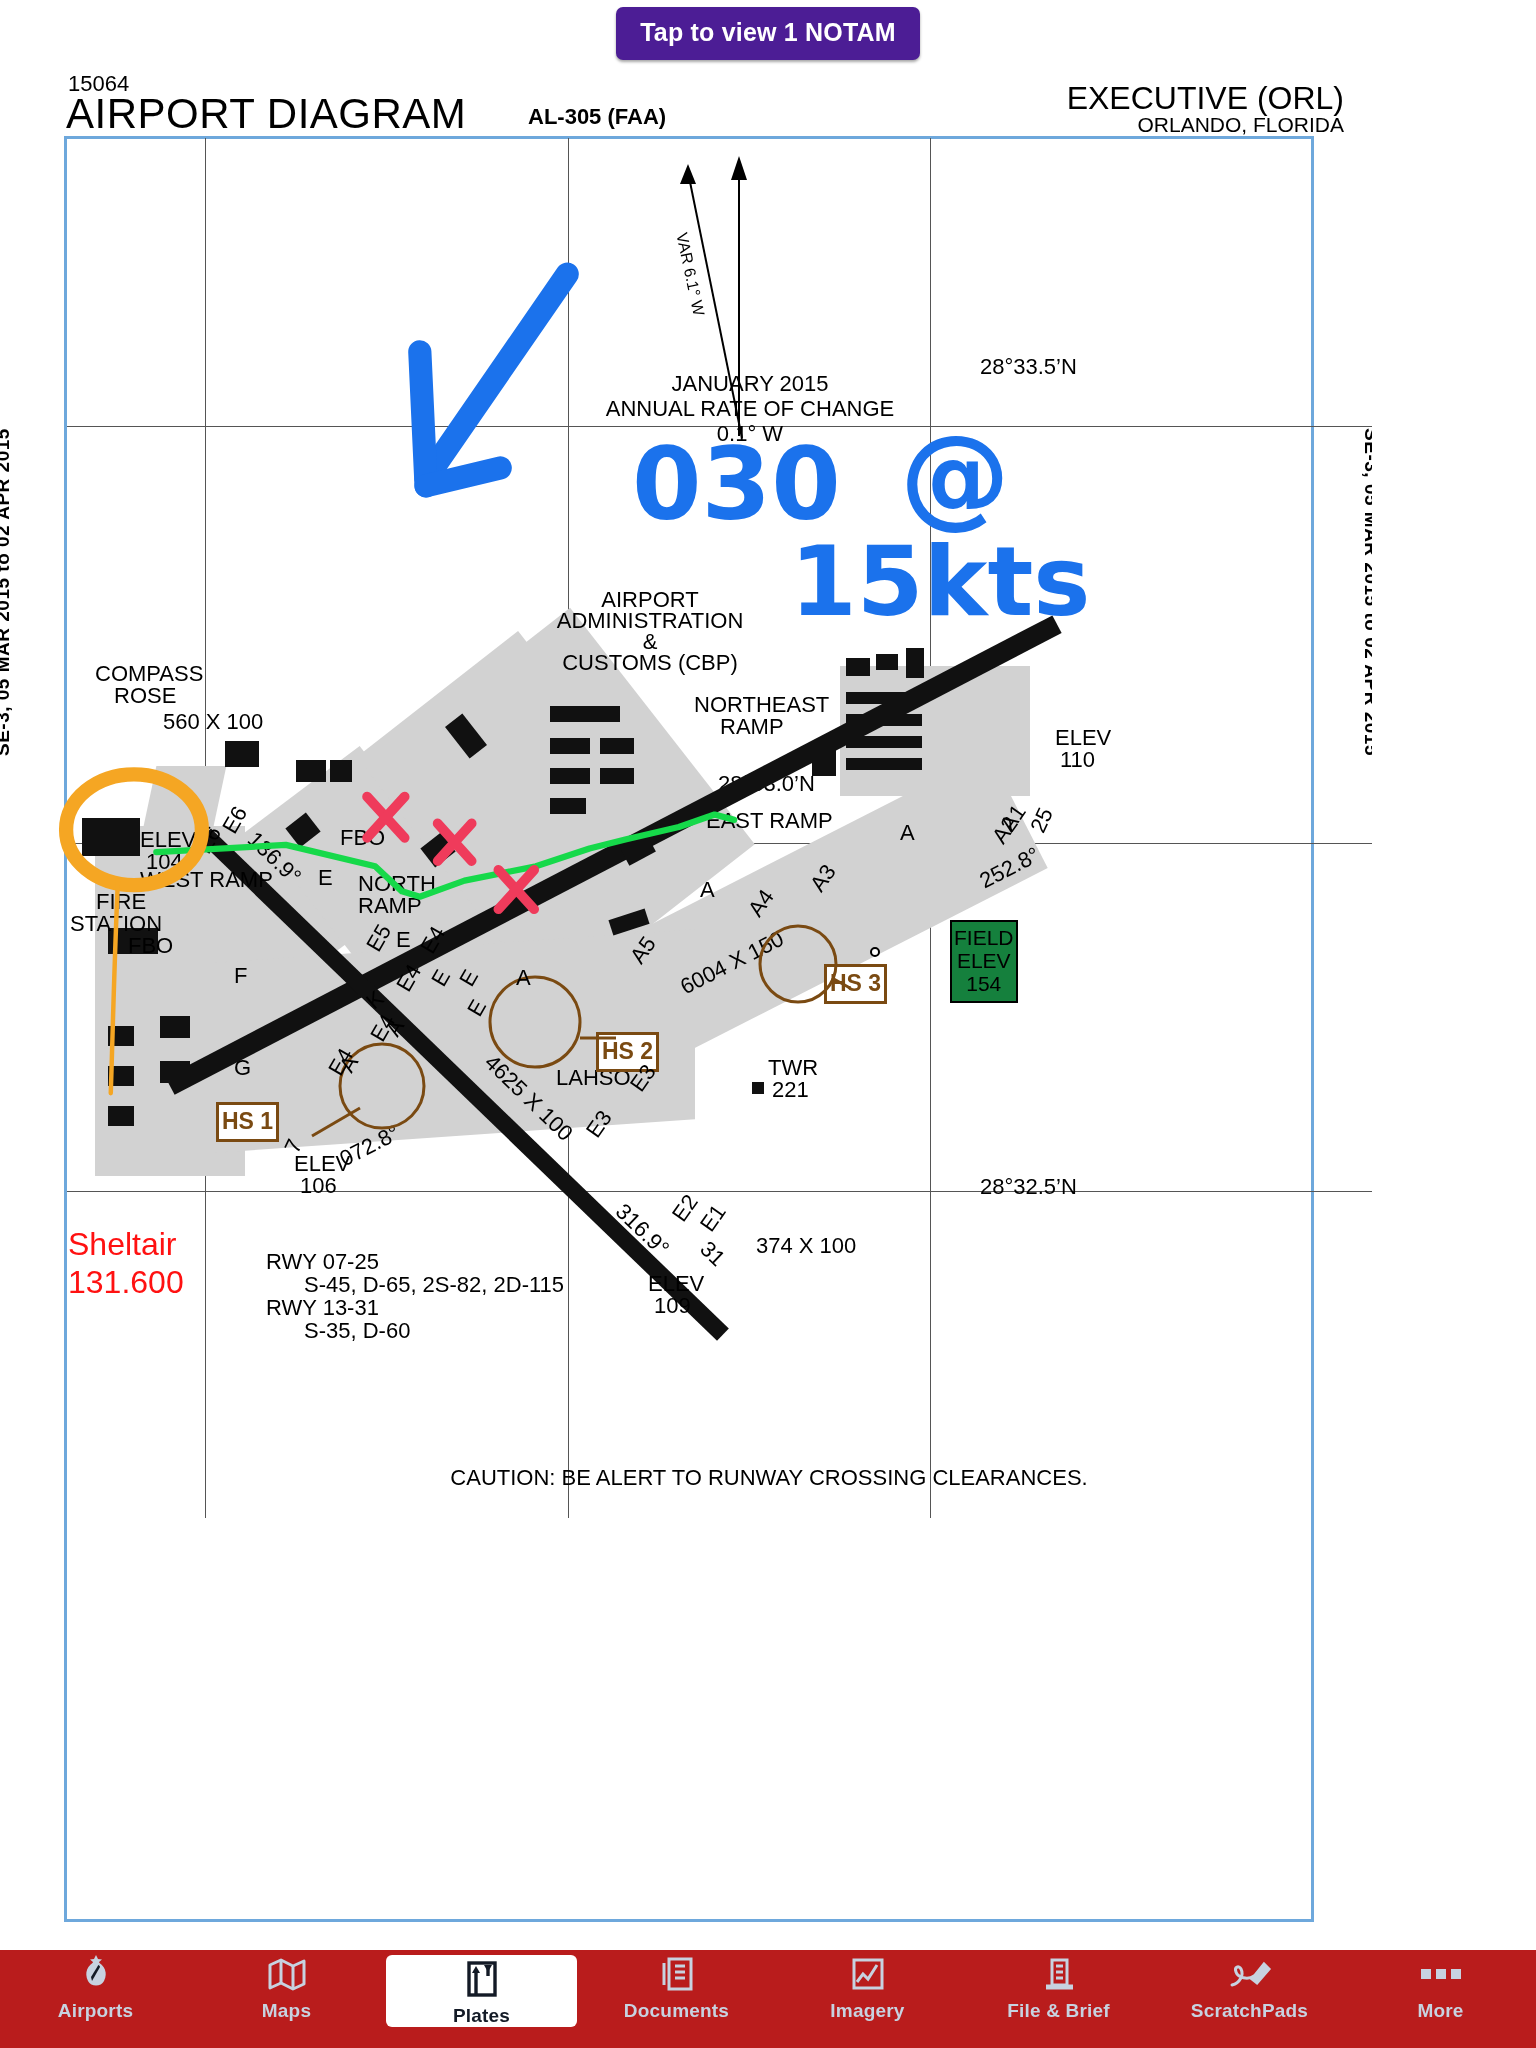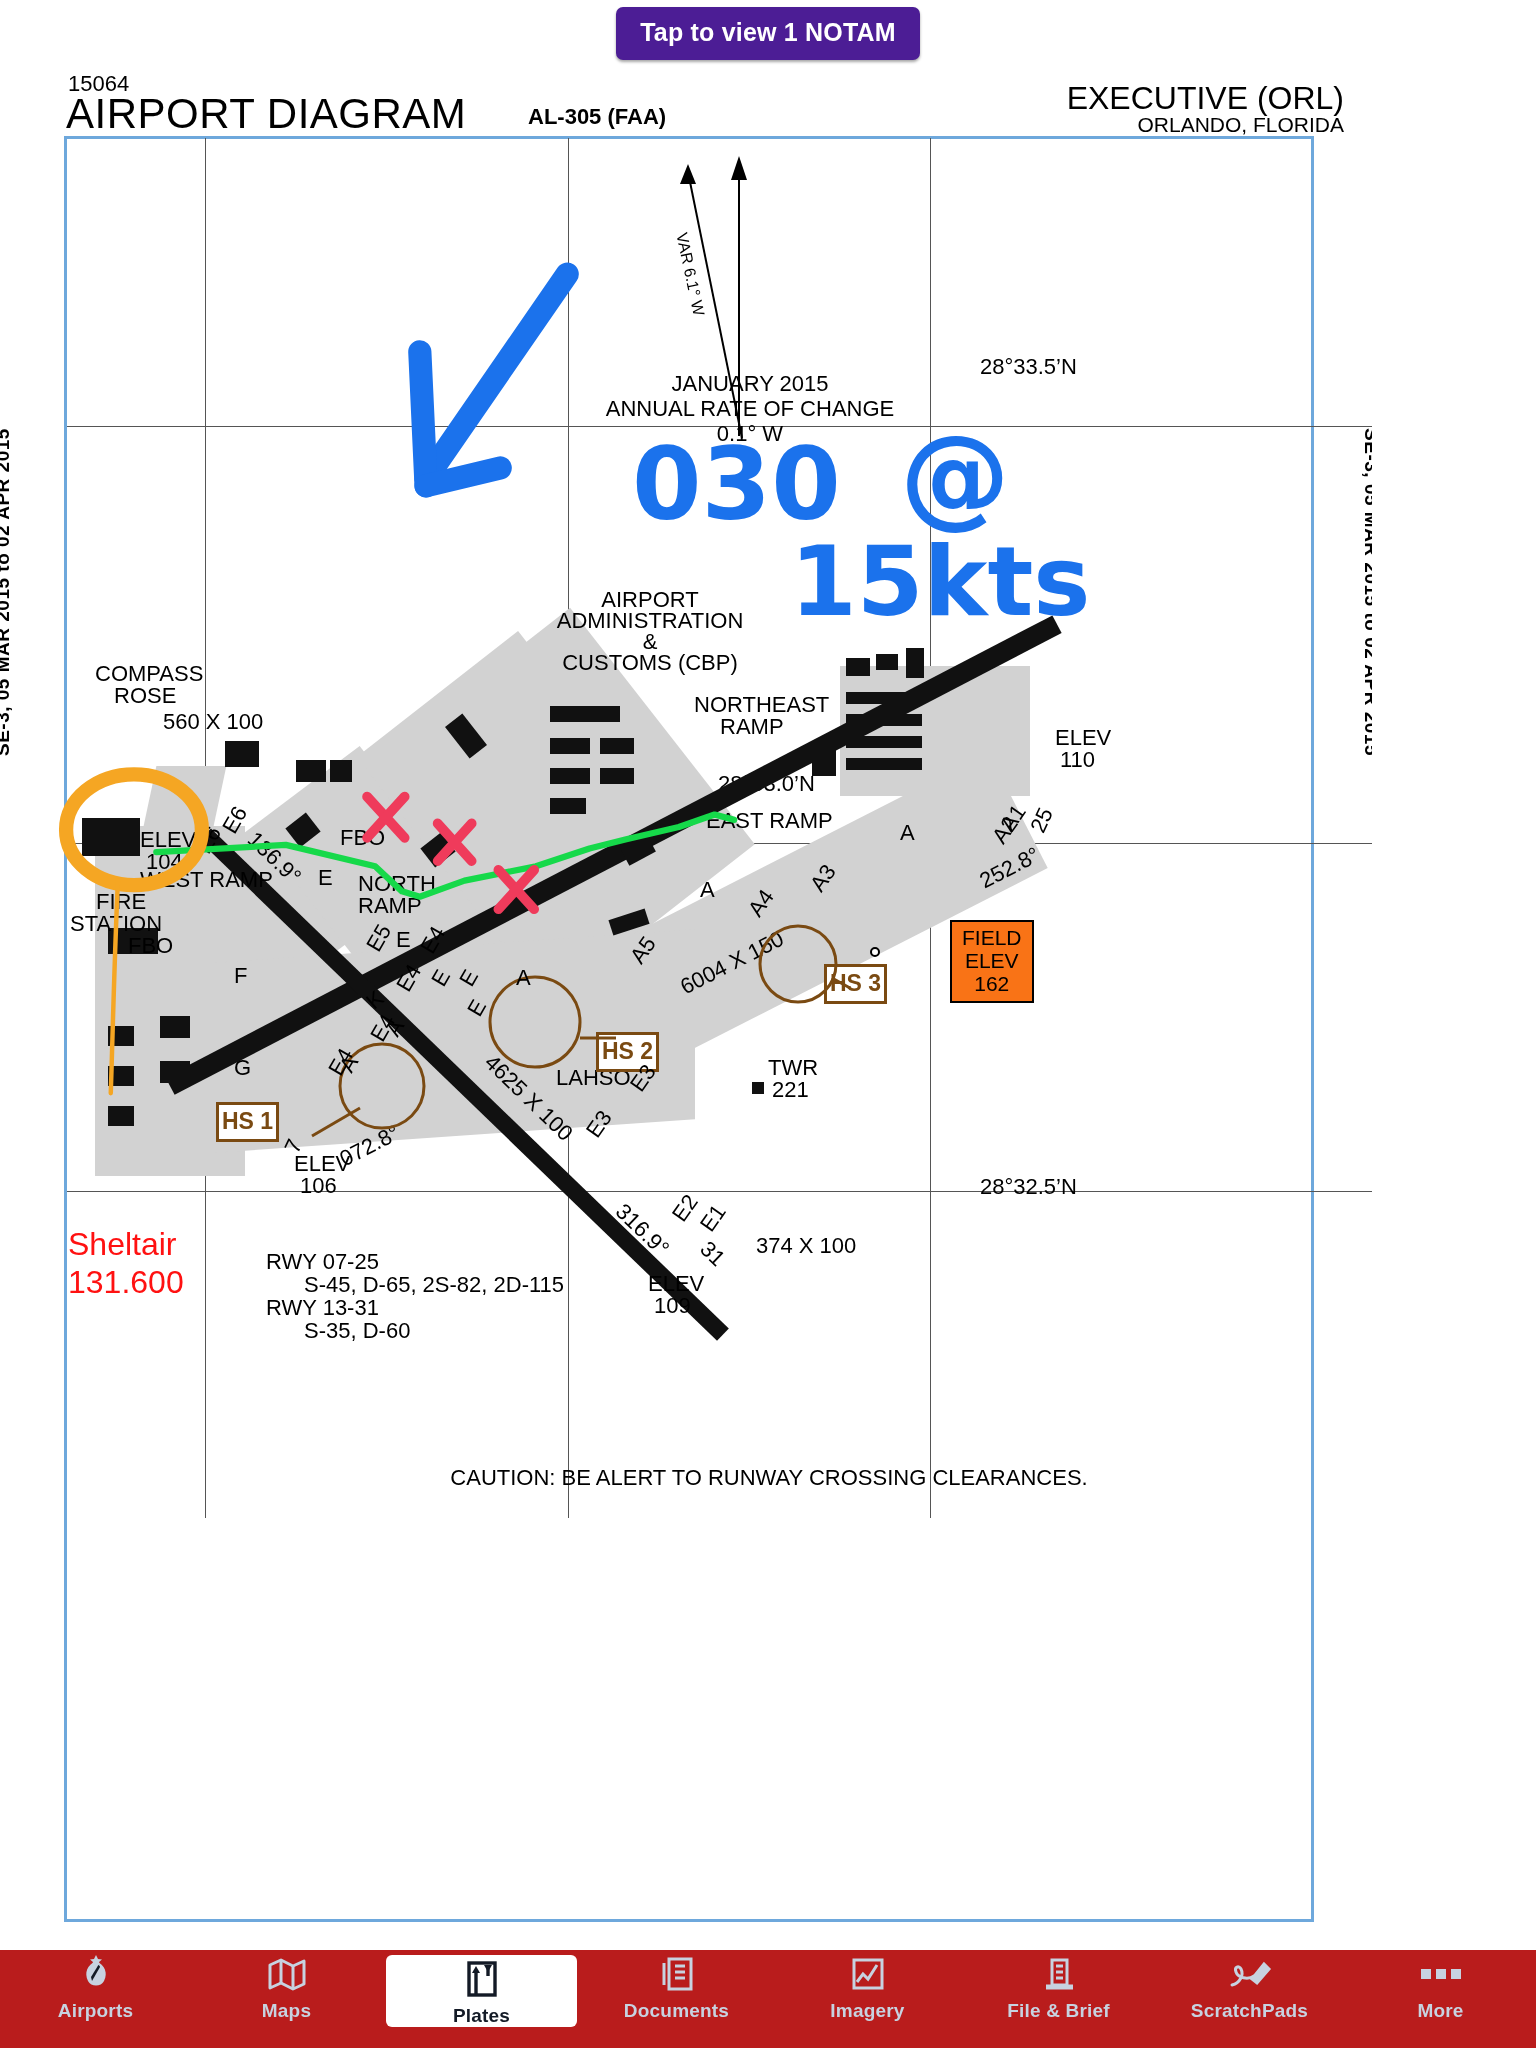--- a/index.html
+++ b/index.html
@@ -68,21 +68,21 @@
 
   .coordlbl{ font-size:22px; }
 
   
   .hs{
     border:3px solid #7a4a12; color:#7a4a12; font-weight:bold;
     font-size:23px; padding:3px 3px 4px; background:#fff;
   }
   .fieldelev{
     border:2px solid #000; font-size:21px; text-align:center;
-    padding:4px 10px 6px; line-height:1.1; background:#f97316;
+    padding:4px 2px 6px; line-height:1.1; background:#15803d;
   }
 
   
   .rwy{ position:absolute; background:#111; }
 
   
   .pav{ position:absolute; background:#d2d2d2; }
   .bldg{ position:absolute; background:#111; }
 
   
@@ -222,21 +222,21 @@
     <div class="abs t" style="left:128px; top:868px;">FBO</div>
     <div class="abs t" style="left:556px; top:1000px;">LAHSO</div>
 
     <div class="abs t" style="left:768px; top:990px;">TWR</div>
     <div class="abs t" style="left:772px; top:1012px;">221</div>
     <div class="bldg" style="left:752px;top:1016px;width:12px;height:12px;"></div>
 
     <div class="abs fieldelev" style="left:950px; top:854px;">
       <div>FIELD</div>
       <div>ELEV</div>
-      <div>162</div>
+      <div>154</div>
     </div>
 
     <div class="abs t" style="left:1055px; top:660px;">ELEV</div>
     <div class="abs t" style="left:1060px; top:682px;">110</div>
     <div class="abs t" style="left:140px; top:762px;">ELEV</div>
     <div class="abs t" style="left:146px; top:784px;">104</div>
     <div class="abs t" style="left:294px; top:1086px;">ELEV</div>
     <div class="abs t" style="left:300px; top:1108px;">106</div>
     <div class="abs t" style="left:648px; top:1206px;">ELEV</div>
     <div class="abs t" style="left:654px; top:1228px;">109</div>

